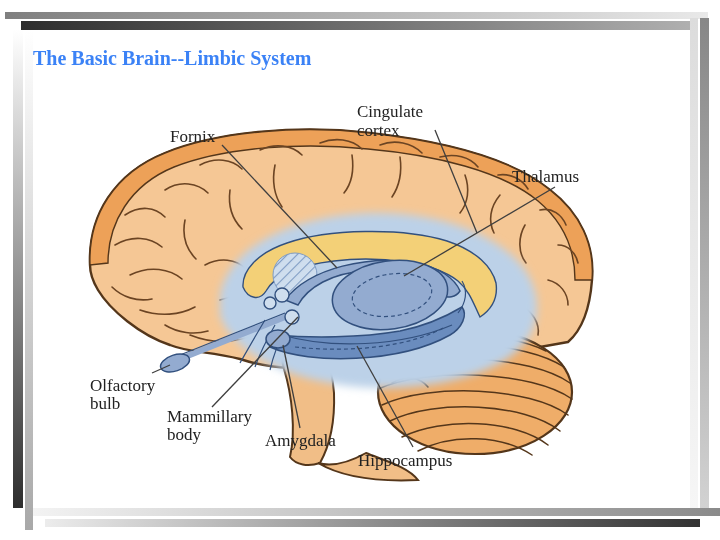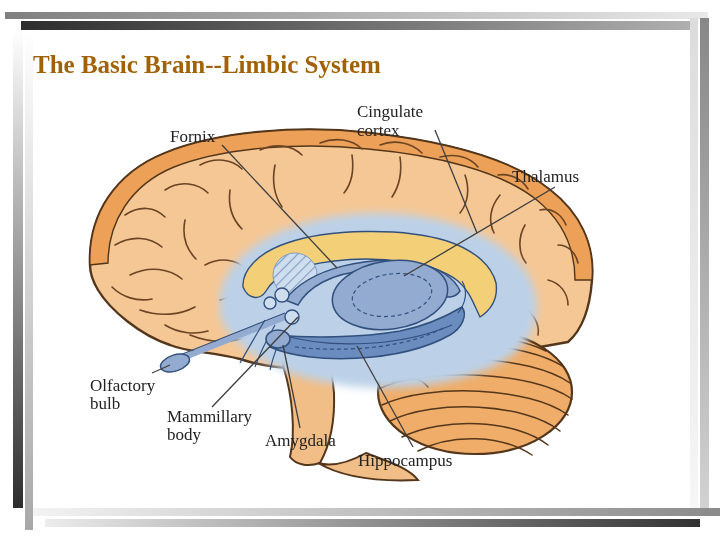--- a/index.html
+++ b/index.html
@@ -15,22 +15,22 @@
   #left-bar-inner{left:25px;top:30px;width:8px;height:500px;
     background:linear-gradient(to bottom,#ffffff,#a8a8a8);}
   #right-bar-inner{left:690px;top:18px;width:8px;height:490px;
     background:linear-gradient(to bottom,#dcdcdc,#f6f6f6);}
   #right-bar-outer{left:700px;top:18px;width:9px;height:490px;
     background:linear-gradient(to bottom,#878787,#d2d2d2);}
   #bottom-bar-1{left:33px;top:508px;width:687px;height:8px;
     background:linear-gradient(to right,#f3f3f3,#8a8a8a);}
   #bottom-bar-2{left:45px;top:519px;width:655px;height:8px;
     background:linear-gradient(to right,#ececec,#323232);}
-  #title{position:absolute;left:33px;top:34px;font-size:25px;font-weight:bold;
-    color:#a16207;letter-spacing:0px;white-space:nowrap;}
+  #title{position:absolute;left:33px;top:34px;font-size:20px;font-weight:bold;
+    color:#3b82f6;letter-spacing:0px;white-space:nowrap;}
   #figure{position:absolute;left:70px;top:95px;}
   .cortex{fill:var(--cortex);stroke:var(--outline);stroke-width:2.4;stroke-linejoin:round;}
   .rim{fill:var(--rim);stroke:var(--outline);stroke-width:1.4;}
   .sulci{fill:none;stroke:var(--sulcus);stroke-width:1.6;stroke-linecap:round;}
   .limbic-bg{fill:var(--limbic-light);}
   .cc{fill:var(--callosum);stroke:var(--blue-outline);stroke-width:1.4;}
   .blue-light{fill:var(--limbic-pale);stroke:var(--blue-outline);stroke-width:1.4;}
   .blue-mid{fill:var(--blue-mid);stroke:var(--blue-outline);stroke-width:1.5;}
   .blue-dark{fill:var(--blue-dark);stroke:var(--blue-outline);stroke-width:1.5;}
   .dashed{fill:none;stroke:var(--blue-outline);stroke-width:1.2;stroke-dasharray:4 3;}

